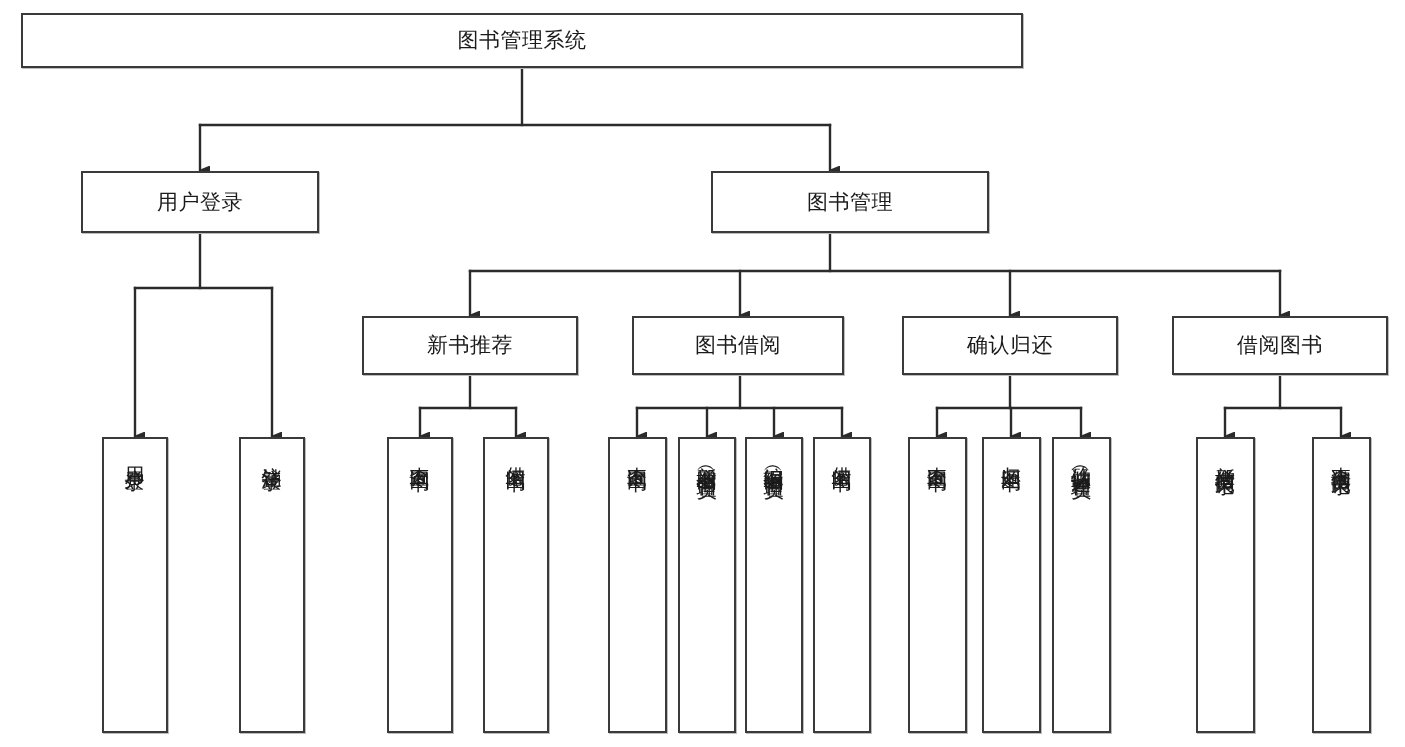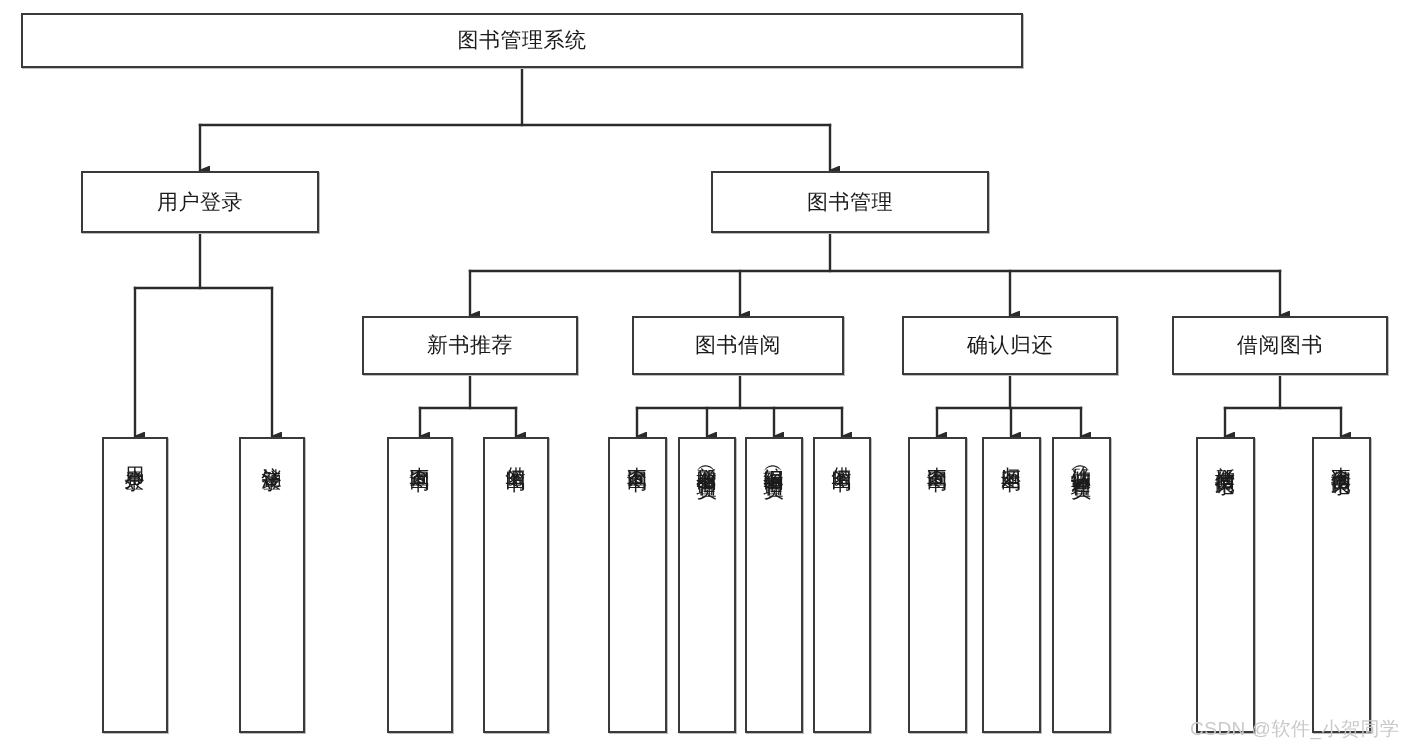--- a/index.html
+++ b/index.html
@@ -173,15 +173,14 @@
         <span class="label">确认归还（管理员）</span>
       </div>
       <div class="node vertical" style="left: 1196px; top: 437px; width: 59px; height: 296px;">
         <span class="label">新增借阅记录</span>
       </div>
       <div class="node vertical" style="left: 1312px; top: 437px; width: 59px; height: 296px;">
         <span class="label">查询借阅记录</span>
       </div>
     </div>
 
-  <div class="watermark" style="left: 1190px; top: 716px;">CSDN @软件_小贺同学</div>
 
 </div>
 
 </body></html>

